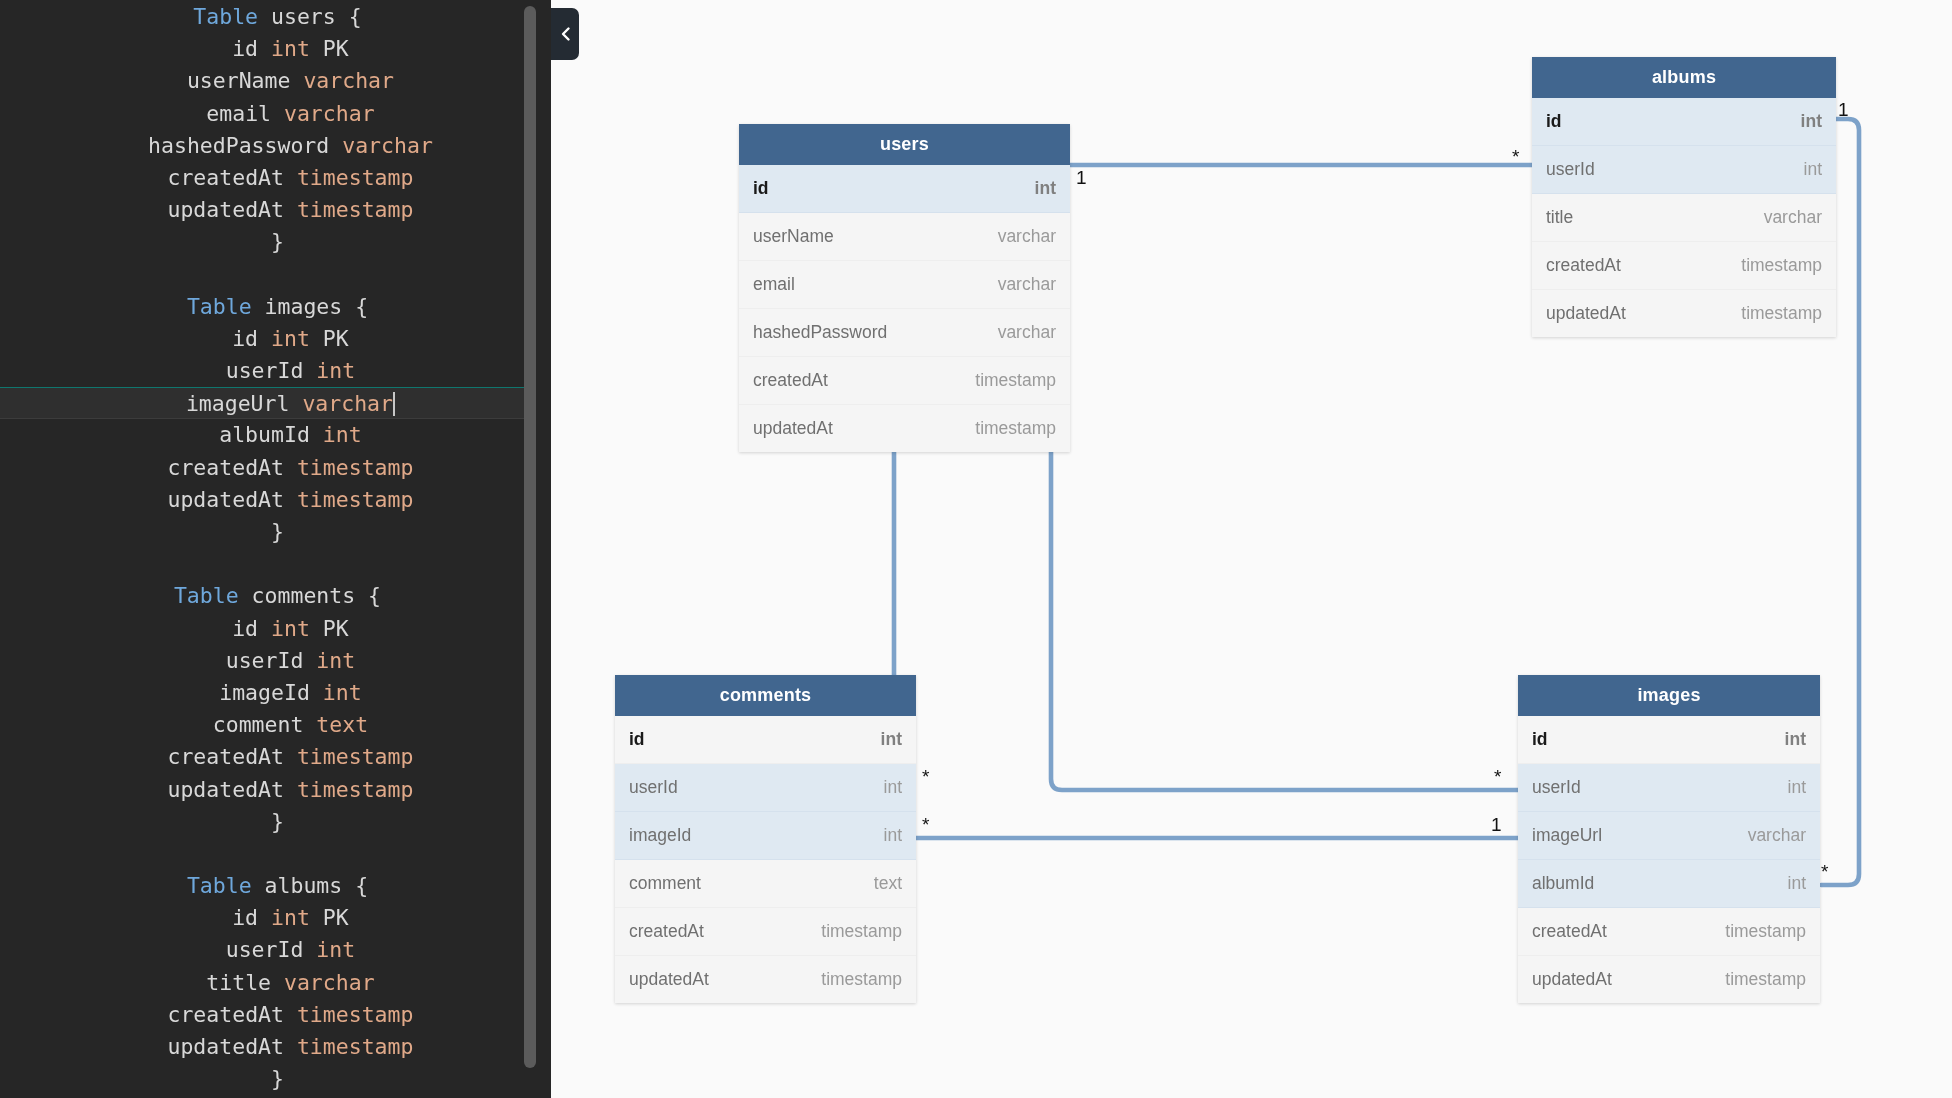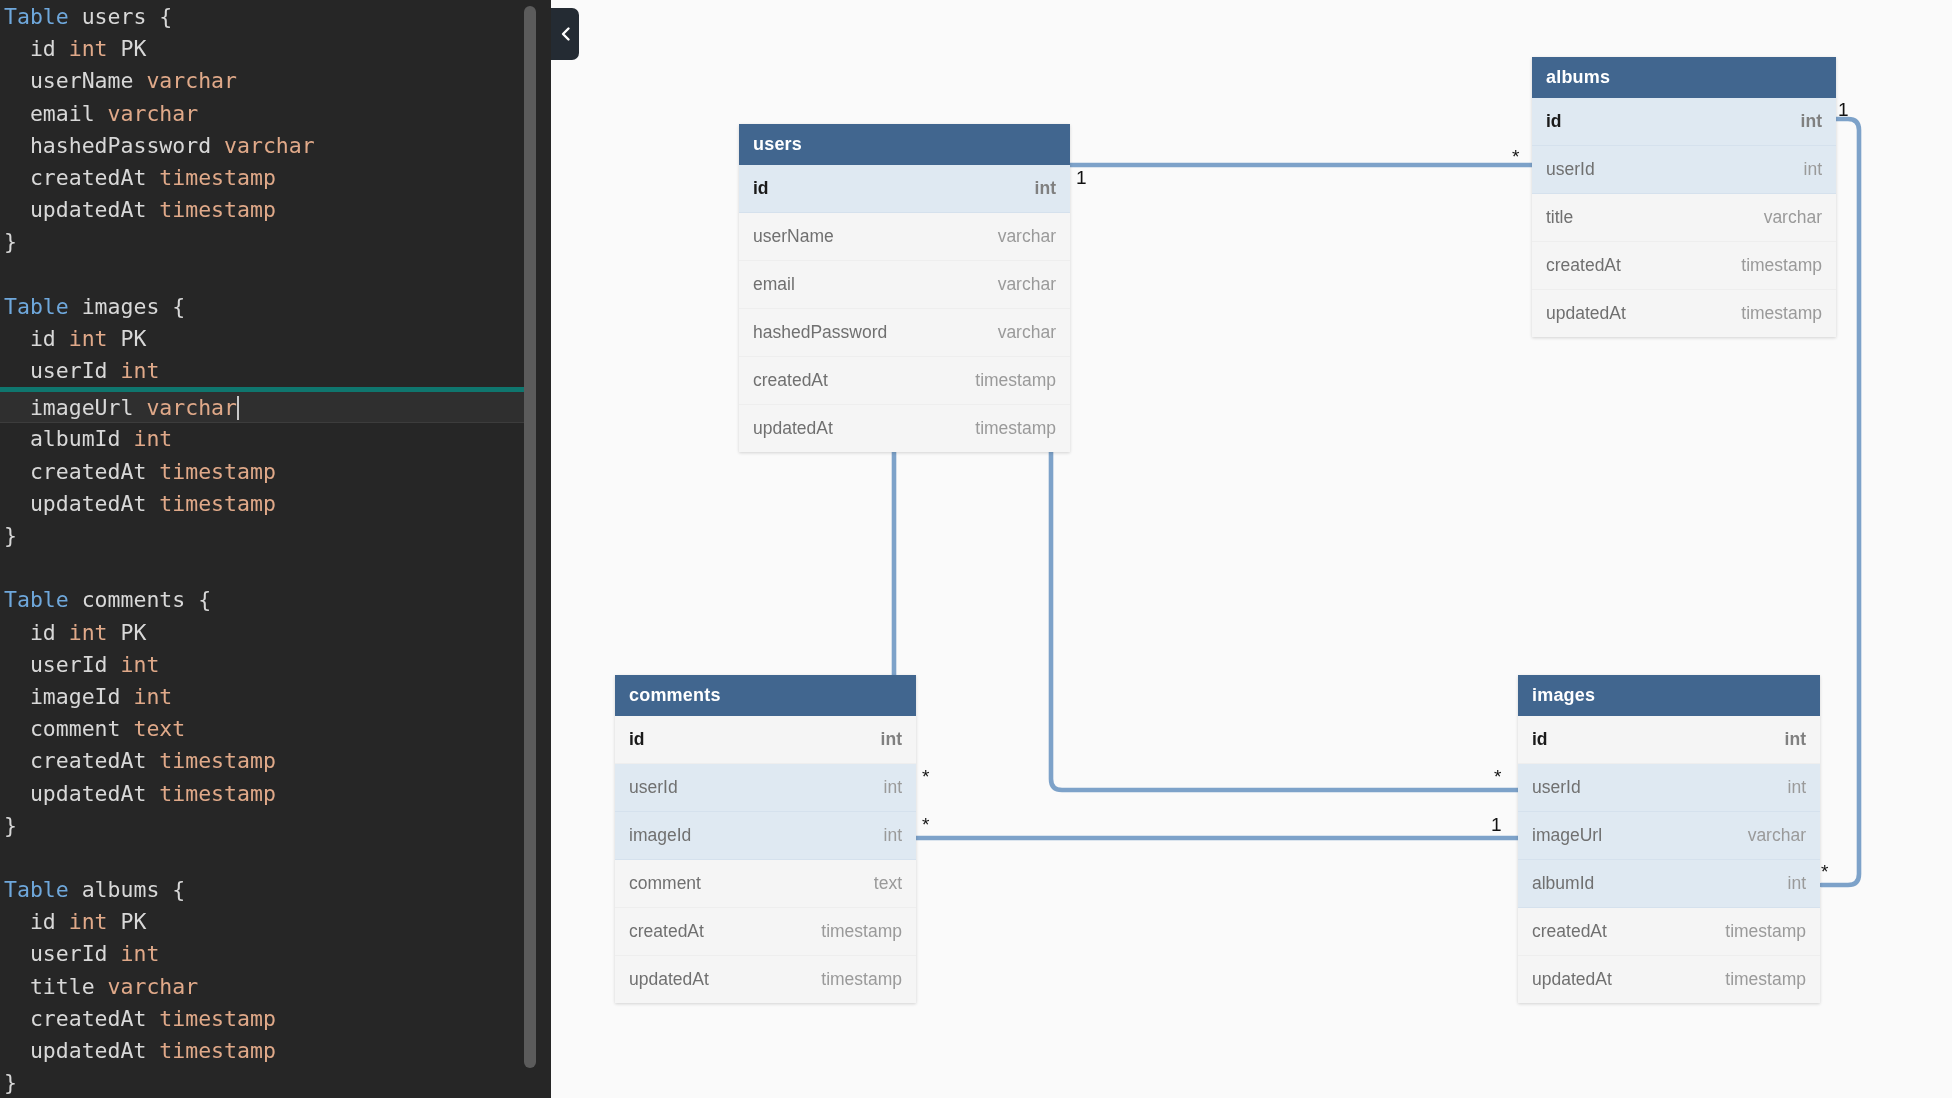--- a/index.html
+++ b/index.html
@@ -1,40 +1,40 @@
 <!DOCTYPE html>
 <html><head>
 <meta charset="utf-8">
 <style>
   html,body{margin:0;padding:0;}
   body{
     width:1952px;height:1098px;overflow:hidden;
     font-family:"Liberation Sans",sans-serif;
     background:#fafafa;
   }
-  .app{position:relative;width:1952px;height:908px;display:flex;}
+  .app{position:relative;width:1952px;height:908px;display:flex;text-align:center;}
 
   
   .editor-pane{
     position:relative;
     width:551px;height:1098px;
     background:#262626;
     flex:0 0 551px;
     overflow:hidden;
   }
   .code{
     position:absolute;top:0;left:0;right:0;
     font-family:"DejaVu Sans Mono","Liberation Mono",monospace;
     font-size:21.5px;
     line-height:32.2px;
     white-space:pre;
     padding-top:1px;
   }
   .line{height:32.2px;padding-left:4px;position:relative;}
-  .line.active{background:#2f2f2f;border-top:5px solid #0f766e;border-bottom:1px solid #3c3c3c;height:30.2px;}
+  .line.active{background:#2f2f2f;border-top:1px solid #0f766e;border-bottom:1px solid #3c3c3c;height:30.2px;}
   .tok-kw{color:#6fa8dc;}
   .tok-name{color:#d8d8d8;}
   .tok-type{color:#e0a989;}
   .tok-brace{color:#d8d8d8;}
   .caret{
     display:inline-block;width:2px;height:24px;background:#c8c8c8;
     vertical-align:-5px;margin-left:0px;
   }
   .editor-scroll-track{
     position:absolute;top:0;right:15px;width:12px;height:1098px;

